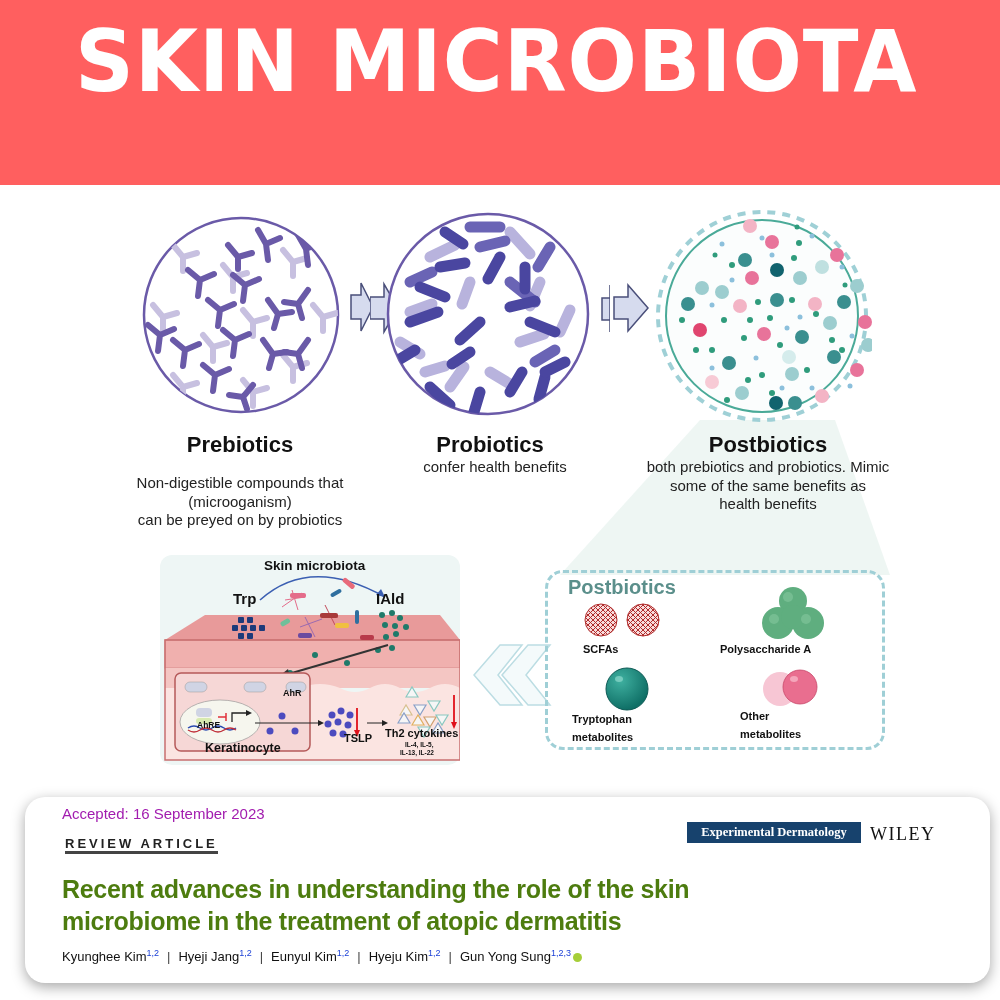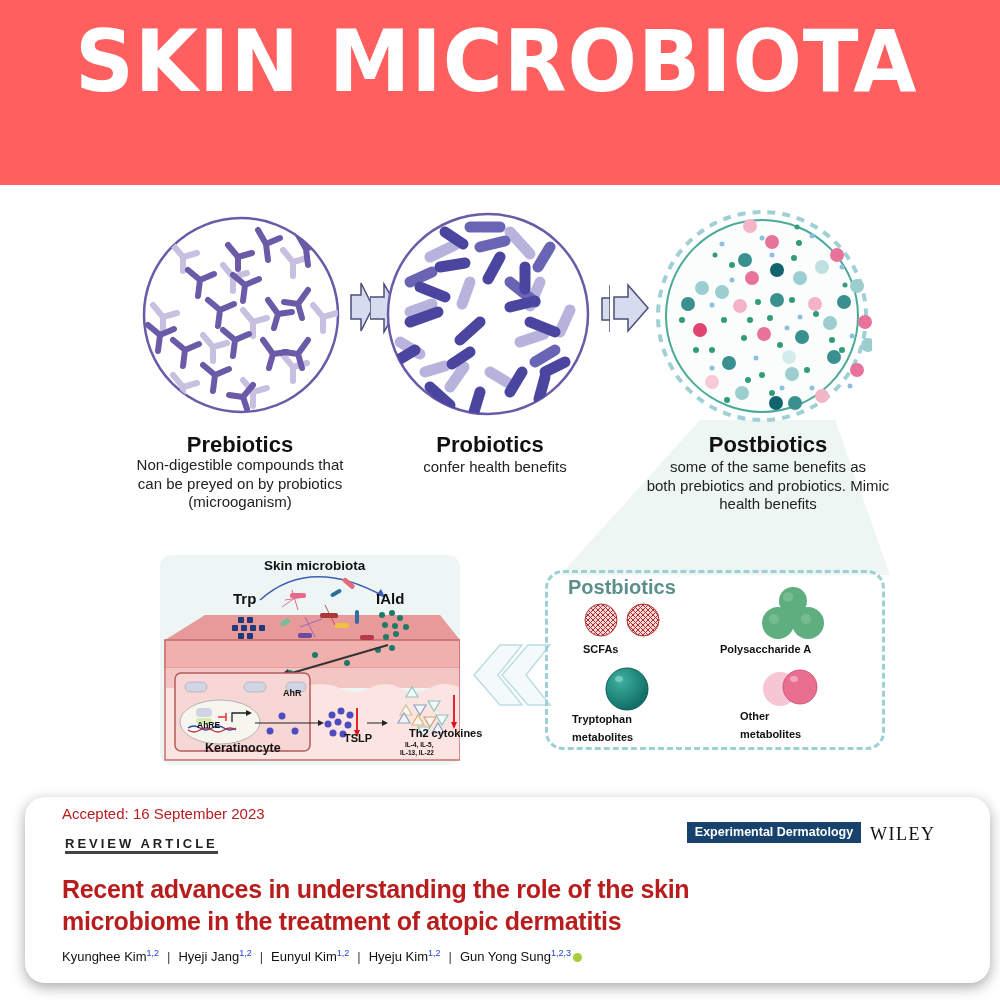--- a/index.html
+++ b/index.html
@@ -15,25 +15,25 @@
 
   .skin-panel { position: absolute; left: 160px; top: 555px; width: 300px; height: 210px; background: #eef6f5; border-radius: 12px; }
   .skin-svg { position: absolute; left: 160px; top: 555px; }
   .skin-label { position: absolute; font-weight: bold; color: #111; font-family: "Liberation Sans", sans-serif; }
 
   .post-box { position: absolute; left: 545px; top: 570px; width: 340px; height: 180px; border: 3px dashed #9fcfd6; border-radius: 18px; }
   .post-box-title { position: absolute; left: 568px; top: 576px; font-weight: bold; font-size: 20px; color: #5b8f8b; }
   .post-label { position: absolute; font-weight: bold; font-size: 11px; color: #111; text-align: left; line-height: 18px; }
 
   .card { position: absolute; left: 25px; top: 797px; width: 965px; height: 186px; background: #fff; border-radius: 20px; box-shadow: 0 4px 14px rgba(0,0,0,0.35); }
-  .accepted { position: absolute; left: 62px; top: 805px; font-size: 15px; color: #b91c1c; }
+  .accepted { position: absolute; left: 62px; top: 805px; font-size: 15px; color: #a21caf; }
   .review { position: absolute; left: 65px; top: 836px; font-size: 13px; letter-spacing: 3px; color: #222; font-weight: bold; border-bottom: 3px solid #444; }
-  .journal-badge { position: absolute; left: 687px; top: 822px; width: 174px; height: 21px; background: #17426d; color: #fff; font-size: 12.5px; font-weight: bold; line-height: 21px; text-align: center; }
+  .journal-badge { position: absolute; left: 687px; top: 822px; width: 174px; height: 21px; background: #17426d; color: #fff; font-size: 12.5px; font-weight: bold; line-height: 21px; text-align: center; font-family: Liberation Serif, serif; }
   .wiley { position: absolute; left: 870px; top: 824px; font-family: "Liberation Serif", serif; font-size: 18px; letter-spacing: 1.5px; color: #111; }
-  .article-title { position: absolute; left: 62px; top: 873px; width: 720px; font-size: 25px; line-height: 32px; font-weight: bold; color: #b91c1c; letter-spacing: -0.3px; }
+  .article-title { position: absolute; left: 62px; top: 873px; width: 720px; font-size: 25px; line-height: 32px; font-weight: bold; color: #4d7c0f; letter-spacing: -0.3px; }
   .authors { position: absolute; left: 62px; top: 948px; font-size: 13px; color: #111; white-space: nowrap; }
   .authors sup { color: #1a3fd6; font-size: 9px; }
   .authors .sep { color: #444; margin: 0 8px; }
   .orcid { display: inline-block; width: 9px; height: 9px; border-radius: 50%; background: #a6ce39; margin-left: 2px; vertical-align: middle; }
 </style>
 </head>
 <body>
 
 <div class="banner">
   <div class="banner-title">SKIN MICROBIOTA</div>
@@ -216,35 +216,35 @@
         <circle cx="60" cy="158" r="2.5"></circle>
         <circle cx="130" cy="178" r="2.5"></circle>
       <circle cx="160" cy="178" r="2.5"></circle>
         <circle cx="198" cy="176" r="2.5"></circle>
         <circle cx="104" cy="148" r="2.5"></circle>
     </g>
   </g>
 </svg>
 
 <div class="col-title" style="left:140px;top:432px;width:200px;">Prebiotics</div>
-<div class="col-desc" style="left:105px;top:456px;width:270px;">
+<div class="col-desc" style="left:105px;top:474px;width:270px;">
   <div>Non-digestible compounds that</div>
+  <div>(microoganism)</div>
   <div>can be preyed on by probiotics</div>
-  <div>(microoganism)</div>
 </div>
 
 <div class="col-title" style="left:390px;top:432px;width:200px;">Probiotics</div>
 <div class="col-desc" style="left:375px;top:458px;width:240px;">
   <div>confer health benefits</div>
 </div>
 
 <div class="col-title" style="left:668px;top:432px;width:200px;">Postbiotics</div>
 <div class="col-desc" style="left:618px;top:458px;width:300px;">
+  <div>both prebiotics and probiotics. Mimic</div>
   <div>some of the same benefits as</div>
-  <div>both prebiotics and probiotics. Mimic</div>
   <div>health benefits</div>
 </div>
 
 <div class="skin-panel"></div>
 <svg class="skin-svg" width="300" height="210" viewBox="0 0 300 210">
 
   <polygon points="5,85 45,60 280,60 300,85" fill="#e89a9a"></polygon>
   <rect x="5" y="85" width="295" height="28" fill="#f0b0ae" stroke="#d98c8c" stroke-width="1"></rect>
   <rect x="5" y="113" width="295" height="20" fill="#f4c6c3"></rect>
   <path d="M5 133 L5 205 L300 205 L300 133 Q285 125 270 133 Q255 141 240 133 Q225 125 210 133 Q195 141 180 133 Q160 125 140 133 L5 133 Z" fill="#fbe4e1"></path>
@@ -352,21 +352,21 @@
   </g>
   <line x1="294" y1="140" x2="294" y2="168" stroke="#e0101a" stroke-width="1.8"></line>
   <polygon points="291,167 297,167 294,174" fill="#e0101a"></polygon>
 </svg>
 <div class="skin-label" style="left:264px;top:558px;font-size:13.5px;">Skin microbiota</div>
 <div class="skin-label" style="left:233px;top:590px;font-size:15px;">Trp</div>
 <div class="skin-label" style="left:376px;top:590px;font-size:15px;">IAld</div>
 <div class="skin-label" style="left:283px;top:688px;font-size:9px;">AhR</div>
 <div class="skin-label" style="left:197px;top:720px;font-size:8.5px;">AhRE</div>
 <div class="skin-label" style="left:344px;top:732px;font-size:11px;">TSLP</div>
-<div class="skin-label" style="left:385px;top:727px;font-size:11px;margin-left:24px;">Th2 cytokines</div>
+<div class="skin-label" style="left:385px;top:727px;font-size:11px;">Th2 cytokines</div>
 <div class="skin-label" style="left:405px;top:741px;font-size:6.5px;">IL-4, IL-5,</div>
 <div class="skin-label" style="left:400px;top:749px;font-size:6.5px;">IL-13, IL-22</div>
 <div class="skin-label" style="left:205px;top:741px;font-size:12.5px;">Keratinocyte</div>
 
 <svg class="circle-svg" style="left:470px;top:640px" width="90" height="70" viewBox="0 0 90 70">
   <polygon points="30,5 52,5 28,35 52,65 30,65 4,35" fill="#f4fafb" stroke="#bcdde3" stroke-width="1.5"></polygon>
   <polygon points="58,5 80,5 56,35 80,65 58,65 32,35" fill="#f4fafb" stroke="#bcdde3" stroke-width="1.5"></polygon>
 </svg>
 
 <div class="post-box"></div>

